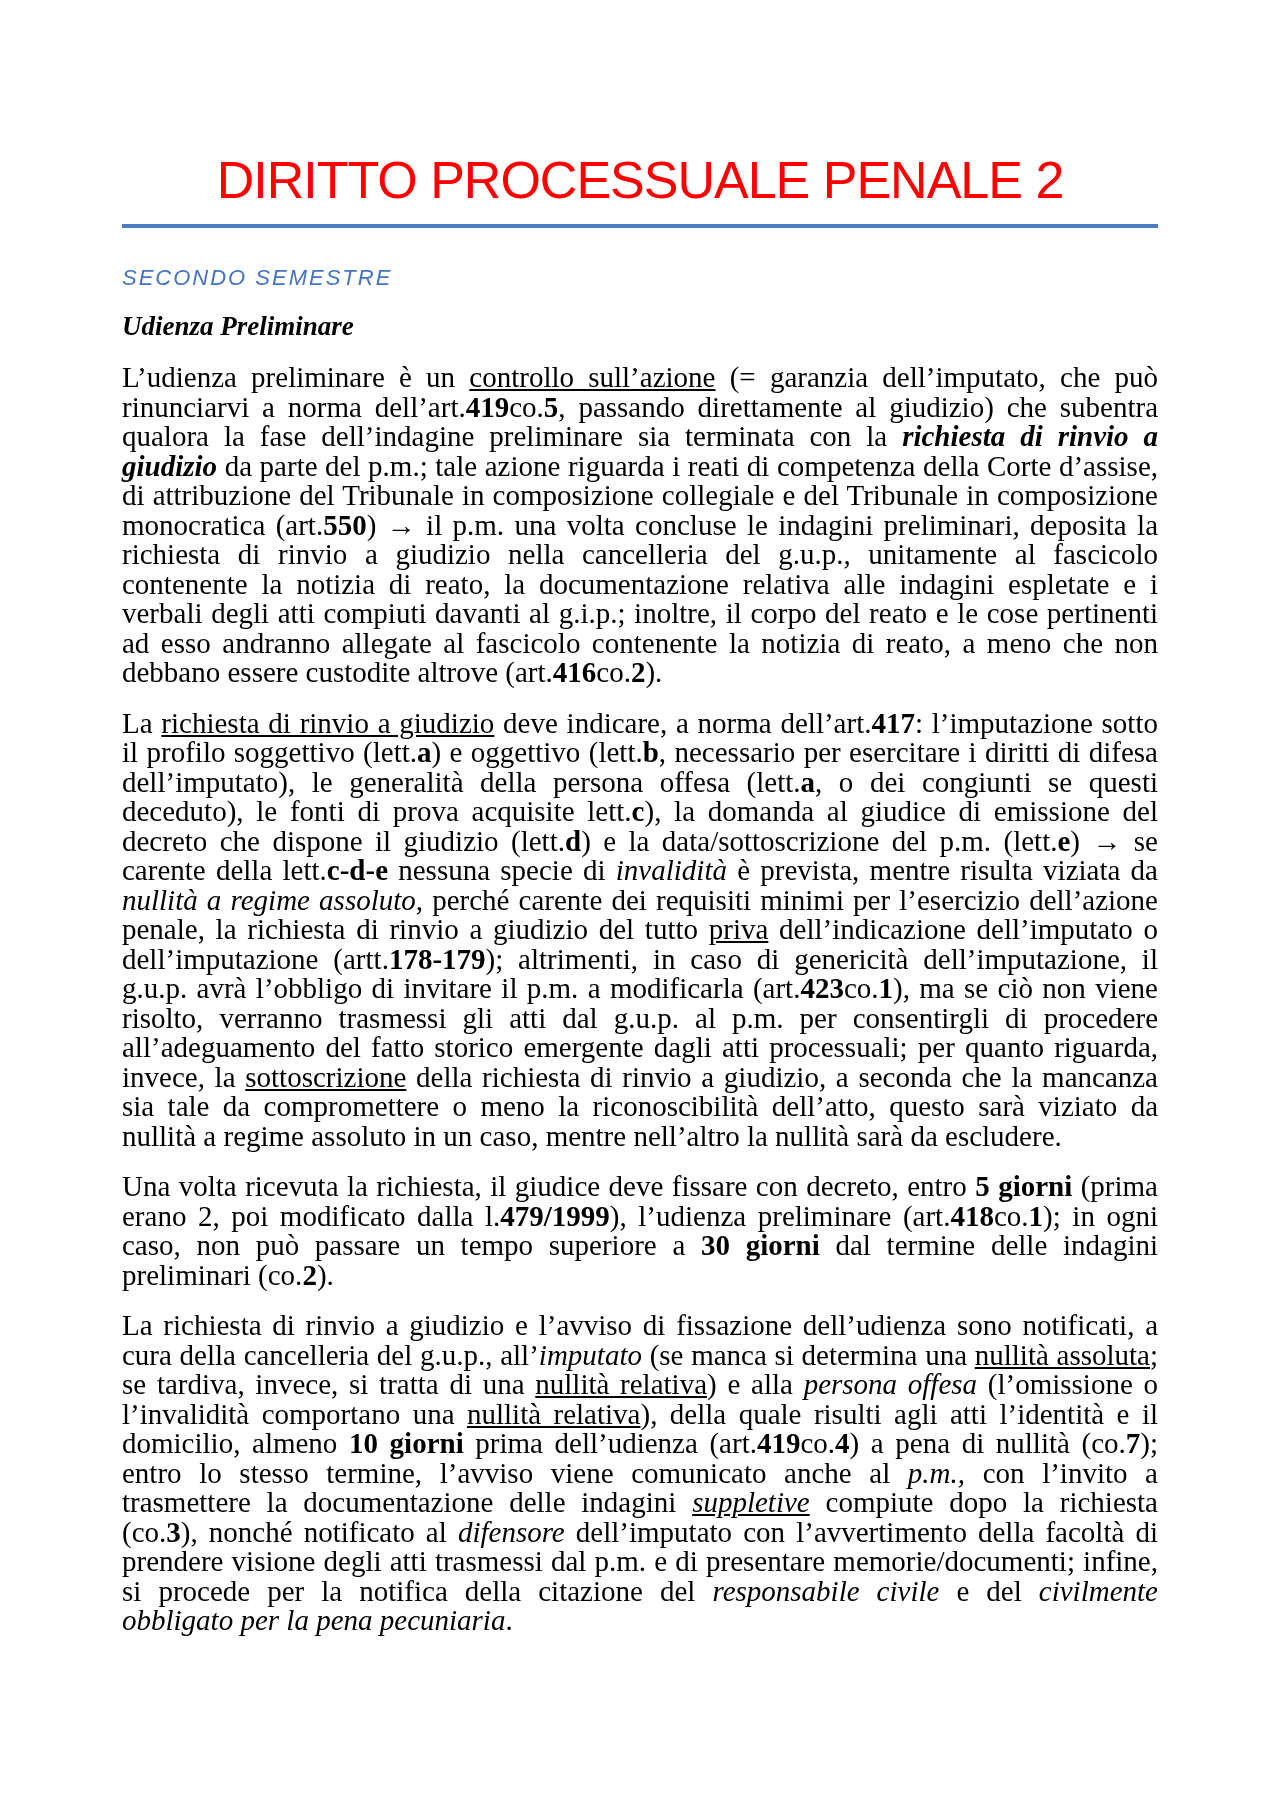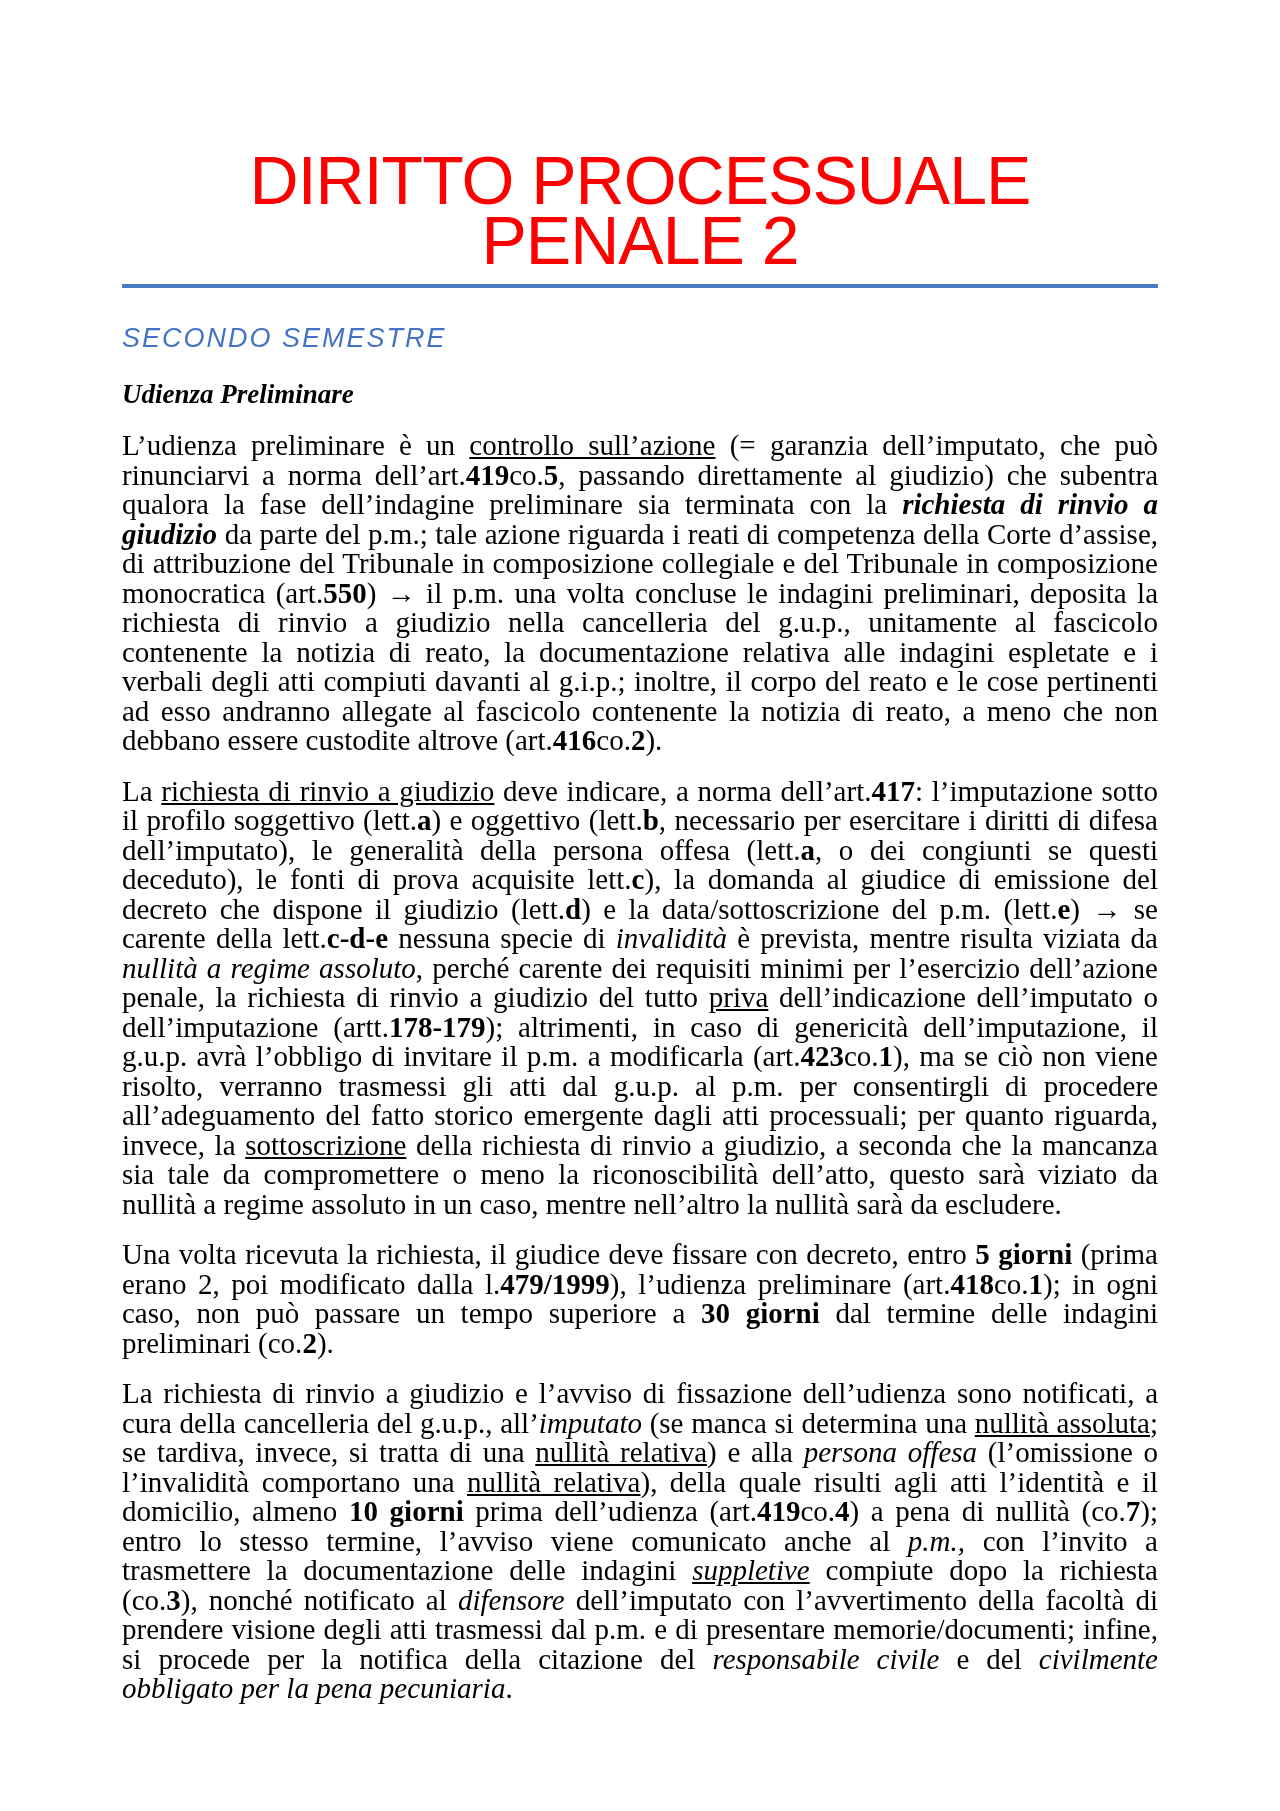--- a/index.html
+++ b/index.html
@@ -13,45 +13,45 @@
   }
   .page {
     width: 1036px;
     margin-left: 122px;
     padding-top: 150px;
   }
   .doc-title {
     font-family: "Liberation Sans", sans-serif;
     font-weight: normal;
     color: #ff0000;
-    font-size: 68px;
+    font-size: 52px;
     line-height: 60px;
     letter-spacing: -1px;
     text-align: center;
     margin: 0;
     padding-bottom: 14px;
     border-bottom: 4px solid #4a7ec4;
   }
   .doc-subtitle {
     font-family: "Liberation Sans", sans-serif;
     font-style: italic;
     font-weight: normal;
     color: #4472c4;
-    font-size: 27px;
+    font-size: 22px;
     line-height: 34px;
     letter-spacing: 2px;
     margin: 33px 0 0 0;
   }
   .section-heading {
     font-family: "Liberation Serif", serif;
     font-size: 27px;
     line-height: 34px;
     font-weight: bold;
     font-style: italic;
-    margin: 22px 0 20px 0;
+    margin: 14px 0 20px 0;
   }
   .paragraph {
     font-size: 29px;
     line-height: 29.5px;
     text-align: justify;
     margin: 0 0 21px 0;
   }
   .sub-heading {
     font-size: 23.5px;
     line-height: 29.5px;

